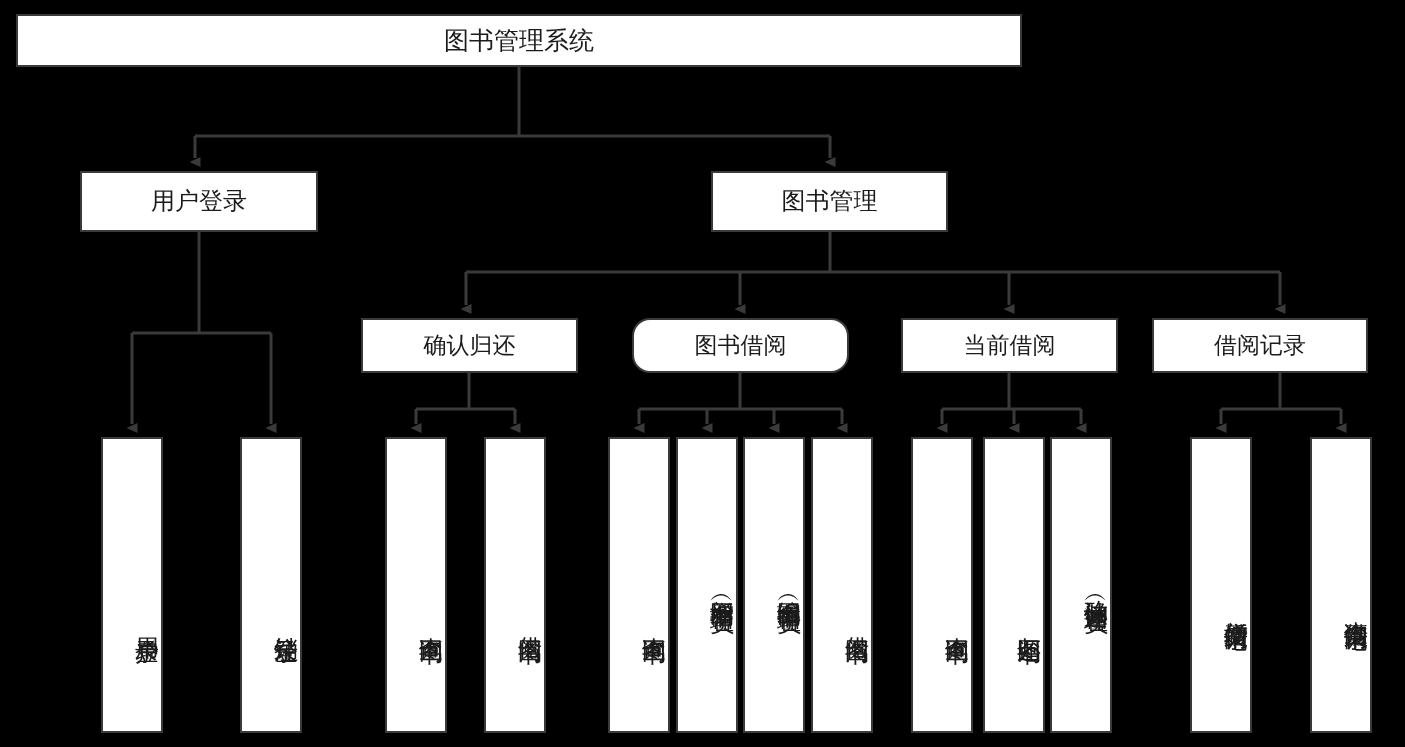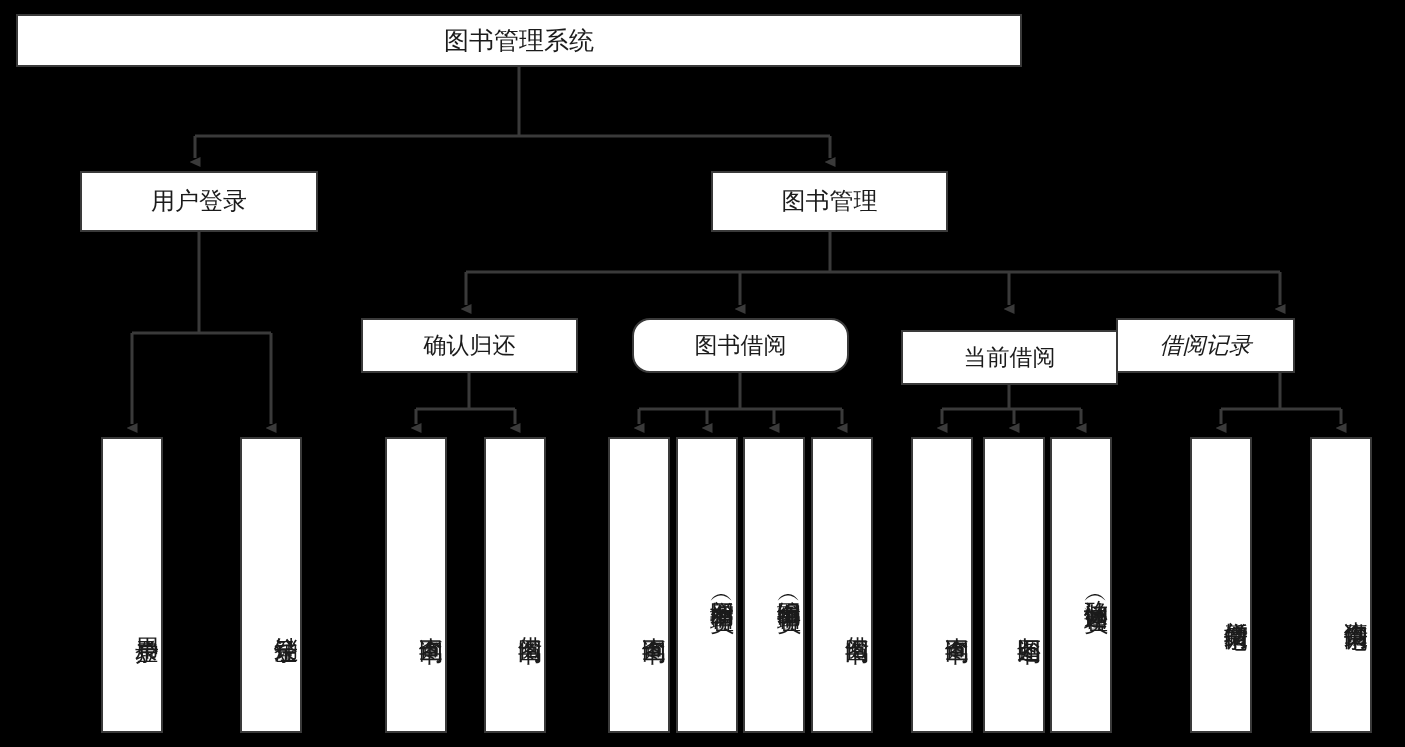--- a/index.html
+++ b/index.html
@@ -123,22 +123,22 @@
     </g>
   </svg>
 
   <div class="node root" style="left:16px;top:14px;width:1006px;height:53px;">图书管理系统</div>
 
   <div class="node lvl2" style="left:80px;top:171px;width:238px;height:61px;">用户登录</div>
   <div class="node lvl2" style="left:711px;top:171px;width:237px;height:61px;">图书管理</div>
 
   <div class="node lvl3" style="left:361px;top:318px;width:217px;height:55px;">确认归还</div>
   <div class="node lvl3" style="left:632px;top:318px;width:217px;height:55px;border-radius:18px;">图书借阅</div>
-  <div class="node lvl3" style="left:901px;top:330px;width:217px;height:55px;">当前借阅</div>
-  <div class="node lvl3" style="left:1116px;top:318px;width:179px;height:55px;font-style:italic;">借阅记录</div>
+  <div class="node lvl3" style="left:901px;top:318px;width:217px;height:55px;">当前借阅</div>
+  <div class="node lvl3" style="left:1152px;top:318px;width:216px;height:55px;">借阅记录</div>
 
   <div class="node leaf" style="left:101px;top:437px;width:62px;height:296px;padding-top:72px;">用户登录</div>
   <div class="node leaf" style="left:240px;top:437px;width:62px;height:296px;padding-top:72px;">注销登录</div>
 
   <div class="node leaf" style="left:385px;top:437px;width:62px;height:296px;padding-top:72px;">查询图书</div>
   <div class="node leaf" style="left:484px;top:437px;width:62px;height:296px;padding-top:72px;">借阅图书</div>
 
   <div class="node leaf" style="left:608px;top:437px;width:62px;height:296px;padding-top:72px;">查询图书</div>
   <div class="node leaf tall" style="left:676px;top:437px;width:62px;height:296px;padding-top:6px;">新增图书（管理员）</div>
   <div class="node leaf tall" style="left:743px;top:437px;width:62px;height:296px;padding-top:6px;">编辑图书（管理员）</div>

